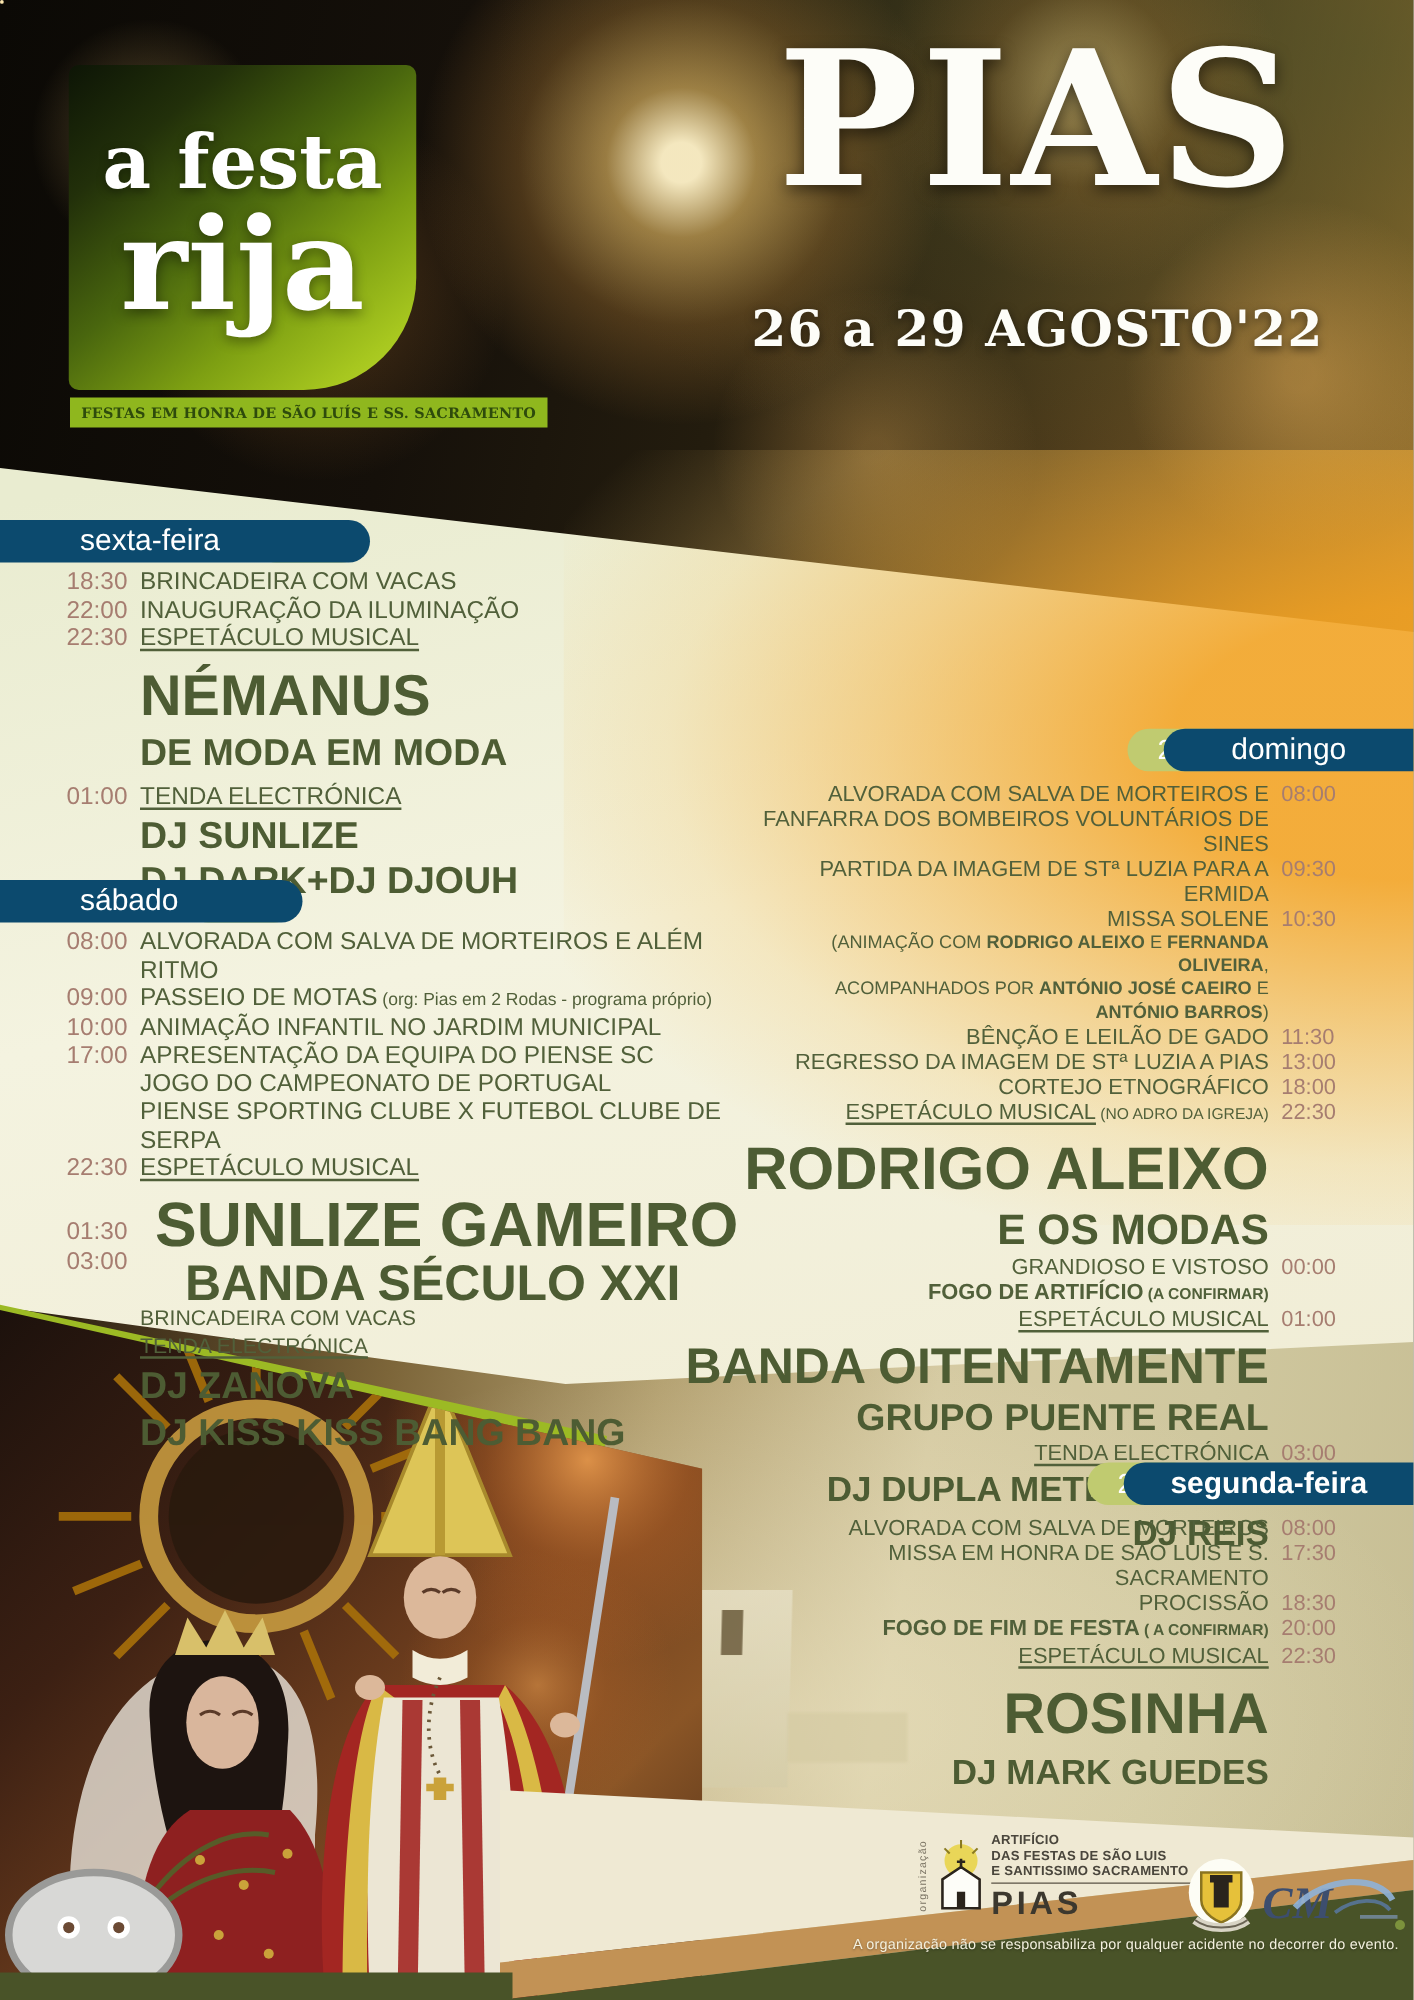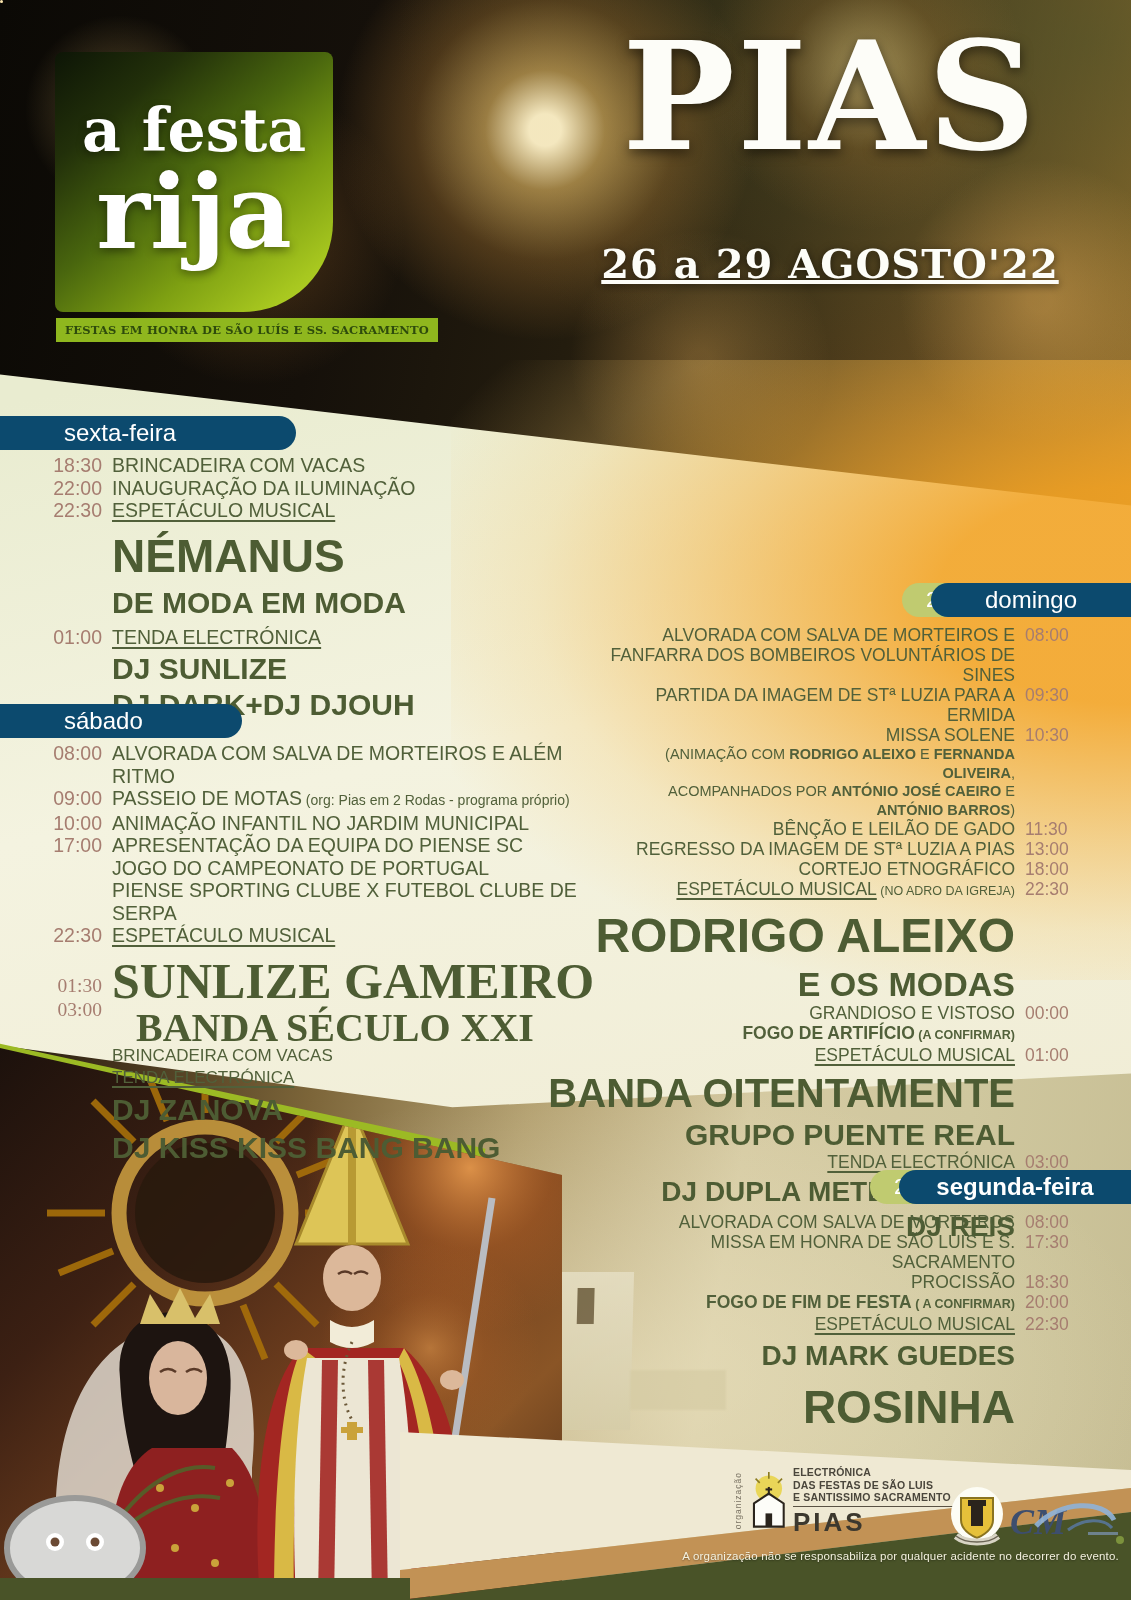--- a/index.html
+++ b/index.html
@@ -57,21 +57,21 @@
   .logo-line1{font-size:60px;line-height:.95;text-shadow:0 3px 8px rgba(0,0,0,.4);}
   .logo-line2{font-size:102px;line-height:1;margin-top:2px;text-shadow:0 3px 10px rgba(0,0,0,.45);text-align:right;}
   .banner{position:absolute;left:56px;top:318px;height:24px;padding:0 9px;z-index:10;background:#8fb71e;
     color:#2e4b0c;font-family:"DejaVu Serif",serif;font-weight:700;font-size:11.5px;letter-spacing:.2px;
     display:flex;align-items:center;white-space:nowrap;}
   .pias-title{position:absolute;left:600px;top:18px;width:460px;z-index:10;text-align:center;
     font-family:"DejaVu Serif",serif;font-weight:700;font-size:150px;line-height:1.05;color:#fdfdf8;
     letter-spacing:2px;text-shadow:0 4px 12px rgba(0,0,0,.55);}
   .pias-dates{position:absolute;left:600px;top:240px;width:460px;z-index:10;text-align:center;
     font-family:"DejaVu Serif",serif;font-weight:700;font-size:40px;color:#fdfdf8;letter-spacing:1px;
-    text-shadow:0 2px 8px rgba(0,0,0,.55);text-decoration:underline;}
+    text-shadow:0 2px 8px rgba(0,0,0,.55);}
 
   
   .day{position:absolute;left:0;width:100%;z-index:10;}
   [data-day="friday"]{top:416px;}
   [data-day="saturday"]{top:704px;}
   [data-day="sunday"]{top:583px;}
   [data-day="monday"]{top:1170px;}
   .pill{position:relative;height:34px;}
   .pill-number{position:absolute;top:0;height:34px;width:86px;border-radius:17px;background:#c0cb70;
     color:#fff;font-size:22px;line-height:34px;}
@@ -98,21 +98,21 @@
   .side-right .txt{text-align:right;}
   .side-left .row.smalltxt{font-size:17px;line-height:22px;}
   .side-right .row.smalltxt{font-size:14.5px;line-height:18.5px;}
   .row.strong .txt{font-weight:700;}
   .u{text-decoration:underline;text-underline-offset:3px;text-decoration-thickness:1.5px;}
   .note{font-size:14px;}
   .side-right .note{font-size:12.5px;}
   .artist{font-weight:700;color:#4d5c33;margin-top:2px;white-space:nowrap;}
   .side-left .artist{margin-left:62px;}
   .side-right .artist{margin-right:66px;text-align:right;direction:rtl;}
-  .group{display:flex;gap:10px;font-family:Liberation Serif, serif;}
+  .group{display:flex;gap:22px;}
   .time-stack{flex:0 0 52px;color:#a67d70;text-align:right;font-size:19.5px;line-height:24px;align-self:center;}
   .lines{flex:1;}
   .lines .artist{margin-left:0;}
 
   
   .org-logo{position:absolute;left:733px;top:1450px;width:220px;height:102px;z-index:12;display:flex;align-items:center;gap:6px;}
   .org-vert{writing-mode:vertical-rl;transform:rotate(180deg);font-size:8.5px;color:#7a7363;letter-spacing:1px;}
   .org-text{display:flex;flex-direction:column;}
   .org-line{font-size:10.5px;line-height:12.5px;color:#4a463c;font-weight:700;letter-spacing:.2px;}
   .org-rule{height:0;border-bottom:1.5px solid #5a5244;margin:2px 0 1px 0;width:160px;}
@@ -408,41 +408,41 @@
           <span class="txt"><span>PROCISSÃO</span></span>
         </div>
         <div class="row strong">
           <span class="time">20:00</span>
           <span class="txt"><span>FOGO DE FIM DE FESTA</span><span class="note"> ( A CONFIRMAR)</span></span>
         </div>
         <div class="row">
           <span class="time">22:30</span>
           <span class="txt"><span class="u">ESPETÁCULO MUSICAL</span></span>
         </div>
+        <div class="artist" style="font-size: 46px; line-height: 52px; margin-top: 10px;">ROSINHA</div>
         <div class="artist" style="font-size: 28px; line-height: 31px; margin-top: 6px;">DJ MARK GUEDES</div>
-        <div class="artist" style="font-size: 46px; line-height: 52px; margin-top: 10px;">ROSINHA</div>
       </div>
   </div>
 
   <div class="org-logo">
     <span class="org-vert">organização</span>
     <svg width="46" height="70" viewBox="0 0 46 70">
       <circle cx="24" cy="20" r="16" fill="#e8d44a" opacity=".9"></circle>
       <g stroke="#8a7a20" stroke-width="2">
           <line x1="24" y1="0" x2="24" y2="8"></line>
           <line x1="8" y1="8" x2="13" y2="13"></line>
           <line x1="40" y1="8" x2="35" y2="13"></line>
         </g>
       <path d="M6,38 L24,26 L42,38 L42,66 L6,66 Z" fill="#fdfdf8" stroke="#2a241c" stroke-width="2.5"></path>
       <rect x="20" y="50" width="8" height="16" fill="#2a241c"></rect>
       <line x1="24" y1="18" x2="24" y2="28" stroke="#2a241c" stroke-width="2.5"></line>
       <line x1="20" y1="21" x2="28" y2="21" stroke="#2a241c" stroke-width="2.5"></line>
     </svg>
     <div class="org-text">
-      <span class="org-line">ELECTRÓNICA</span>
+      <span class="org-line">ARTIFÍCIO</span>
       <span class="org-line">DAS FESTAS DE SÃO LUIS</span>
       <span class="org-line">E SANTISSIMO SACRAMENTO</span>
       <span class="org-rule"></span>
       <span class="org-place">PIAS</span>
     </div>
   </div>
 
   <svg class="crest" width="54" height="62" viewBox="0 0 54 62">
     <ellipse cx="27" cy="28" rx="26" ry="27" fill="#fdfdf5"></ellipse>
     <path d="M11,12 L43,12 L43,34 C43,46 27,52 27,52 C27,52 11,46 11,34 Z" fill="#e6c13a" stroke="#8a7420" stroke-width="2"></path>

